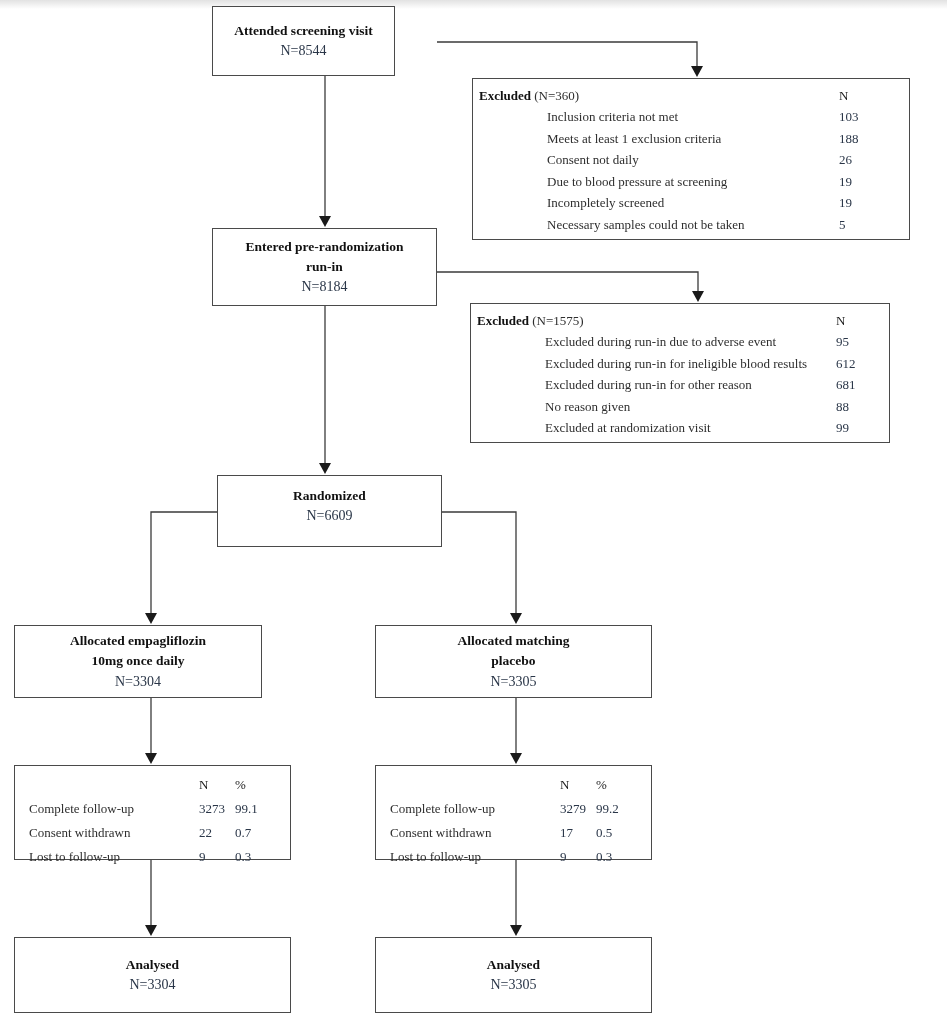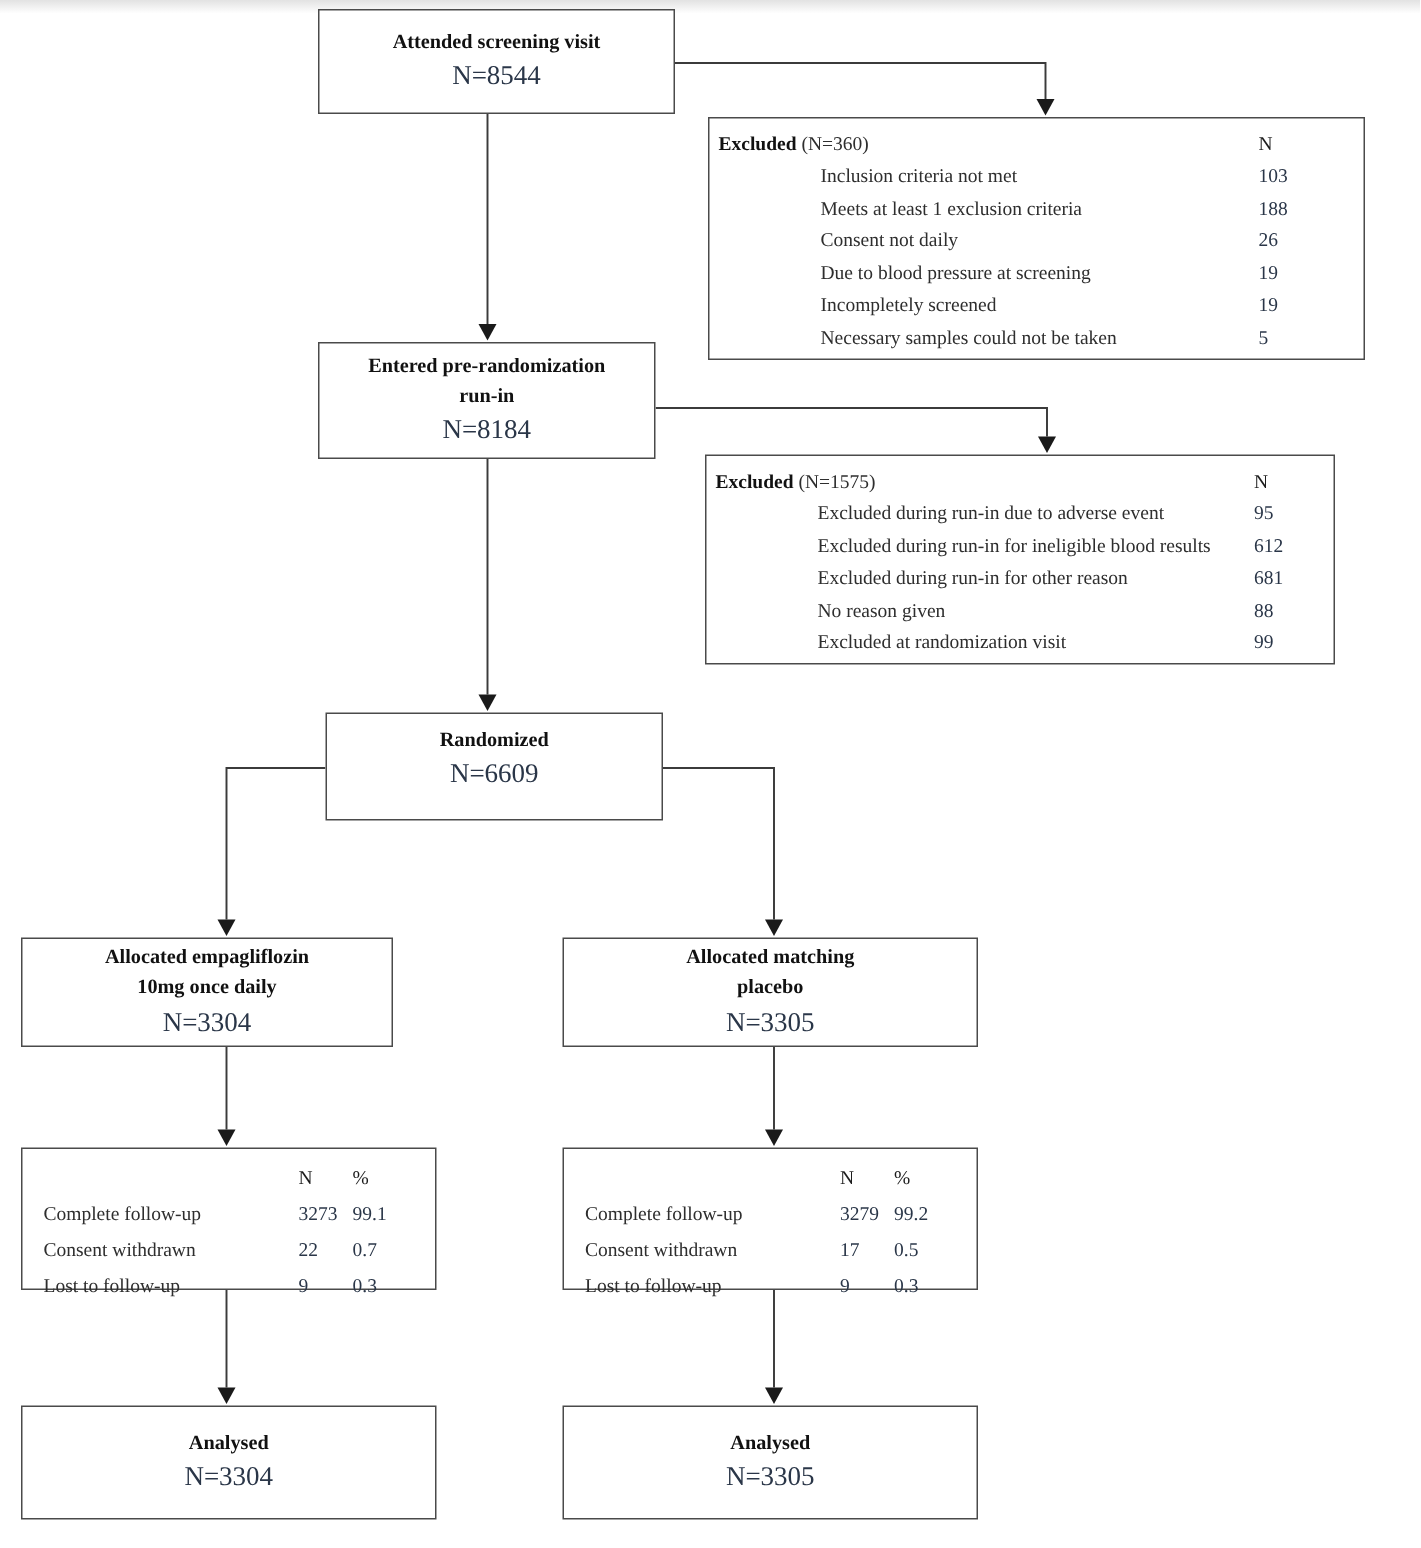--- a/index.html
+++ b/index.html
@@ -23,21 +23,21 @@
     border: 1.4px solid #4a4a4a;
     background: #ffffff;
     box-sizing: border-box;
   }
   .center-box {
     display: flex; flex-direction: column;
     align-items: center; justify-content: center;
     text-align: center;
   }
   .box-title { font-weight: 700; color: #111111; font-size: 13.5px; line-height: 1.45; }
-  .box-n { color: #2a3648; font-size: 18px; line-height: 1.5; }
+  .box-n { color: #2a3648; font-size: 14px; line-height: 1.5; }
 
   
   .detail-box { padding: 6px 8px 4px 6px; font-size: 13px; color: #2e2e2e; }
   .detail-title { position: relative; height: 21px; line-height: 21px; }
   .detail-title .t-bold { font-weight: 700; color: #111111; }
   .detail-title .t-rest { color: #2e2e2e; }
   .detail-row { position: relative; height: 21.5px; line-height: 21.5px; }
   .detail-row .r-label { margin-left: 68px; display: inline-block; white-space: nowrap; }
   .col-val { position: absolute; top: 0; color: #2a3648; }
   .ex1 .col-val { left: 360px; }
@@ -83,21 +83,21 @@
     <path d="M516 698 V753"></path>
     <polygon points="510,753 522,753 516,764" fill="#1a1a1a" stroke="none"></polygon>
 
     <path d="M151 860 V925"></path>
     <polygon points="145,925 157,925 151,936" fill="#1a1a1a" stroke="none"></polygon>
 
     <path d="M516 860 V925"></path>
     <polygon points="510,925 522,925 516,936" fill="#1a1a1a" stroke="none"></polygon>
   </svg>
 
-  <div class="node center-box" style="left:212px; top:6px; width:238px; height:70px;">
+  <div class="node center-box" style="left:212px; top:6px; width:183px; height:70px;">
     <div class="box-title">Attended screening visit</div>
     <div class="box-n">N=8544</div>
   </div>
 
   <div class="node detail-box ex1" style="left:472px; top:78px; width:438px; height:162px;">
     <div class="detail-title">
       <span class="t-bold">Excluded</span>
       <span class="t-rest"> </span><span class="t-rest">(N=360)</span>
       <span class="col-val" style="color:#1c1c1c;">N</span>
     </div>

